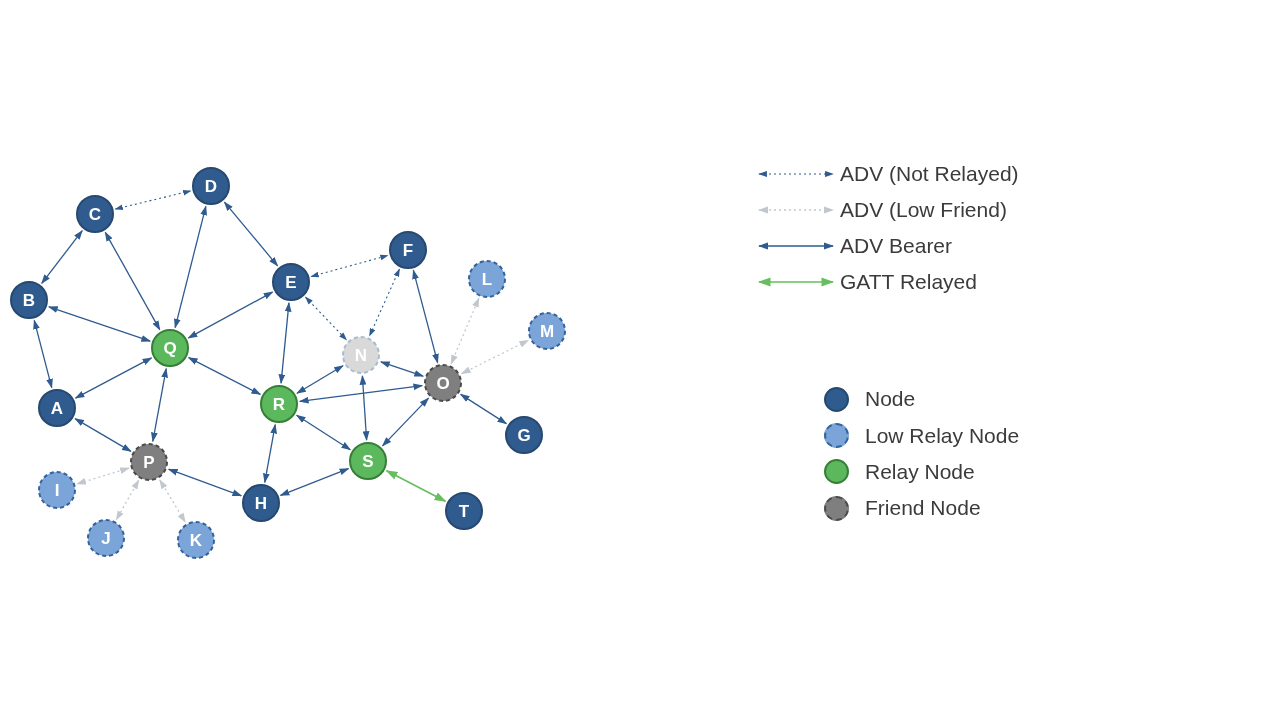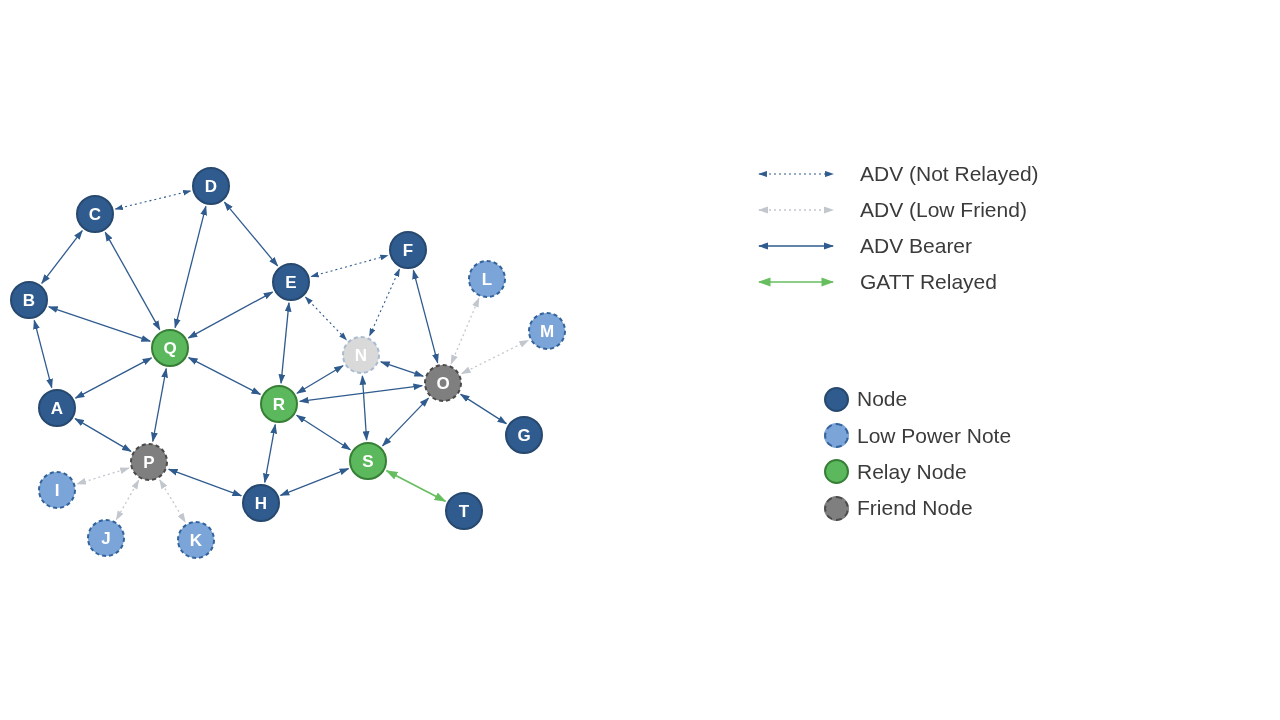--- a/index.html
+++ b/index.html
@@ -9,22 +9,22 @@
     background: #ffffff;
     position: relative; overflow: hidden;
     font-family: "Liberation Sans", sans-serif;
     color: #3b3b3b;
   }
   #graph { position: absolute; left: 0; top: 0; }
   #edge-legend { position: absolute; left: 752px; top: 156px; }
   #node-legend { position: absolute; left: 824px; top: 381px; }
   .lrow { display: flex; align-items: center; height: 36px; }
   #node-legend .lrow { height: 36.4px; }
-  .llabel { font-size: 21px; margin-left: 20px; white-space: nowrap; color: #3b3b3b; }
-  #node-legend .llabel { margin-left: 8px; }
+  .llabel { font-size: 21px; white-space: nowrap; color: #3b3b3b; }
+  #node-legend .llabel { margin-left: 16px; }
   .swatch {
     width: 25px; height: 25px; border-radius: 50%;
     border-width: 2px; display: inline-block; flex: 0 0 auto;
   }
 </style>
 </head>
 <body>
 
 <svg id="graph" width="640" height="720" viewBox="0 0 640 720">
     <defs>
@@ -202,21 +202,21 @@
       <span class="llabel">GATT Relayed</span>
     </div>
   </div>
 <div id="node-legend">
     <div class="lrow">
       <span class="swatch" style="background: rgb(47, 91, 142); border-color: rgb(39, 73, 111); border-style: solid;"></span>
       <span class="llabel">Node</span>
     </div>
     <div class="lrow">
       <span class="swatch" style="background: rgb(123, 164, 217); border-color: rgb(51, 99, 155); border-style: dashed;"></span>
-      <span class="llabel">Low Power Note</span>
+      <span class="llabel">Low Relay Node</span>
     </div>
     <div class="lrow">
       <span class="swatch" style="background: rgb(92, 184, 92); border-color: rgb(55, 126, 54); border-style: solid;"></span>
       <span class="llabel">Relay Node</span>
     </div>
     <div class="lrow">
       <span class="swatch" style="background: rgb(127, 127, 127); border-color: rgb(74, 74, 74); border-style: dashed;"></span>
       <span class="llabel">Friend Node</span>
     </div>
   </div>

